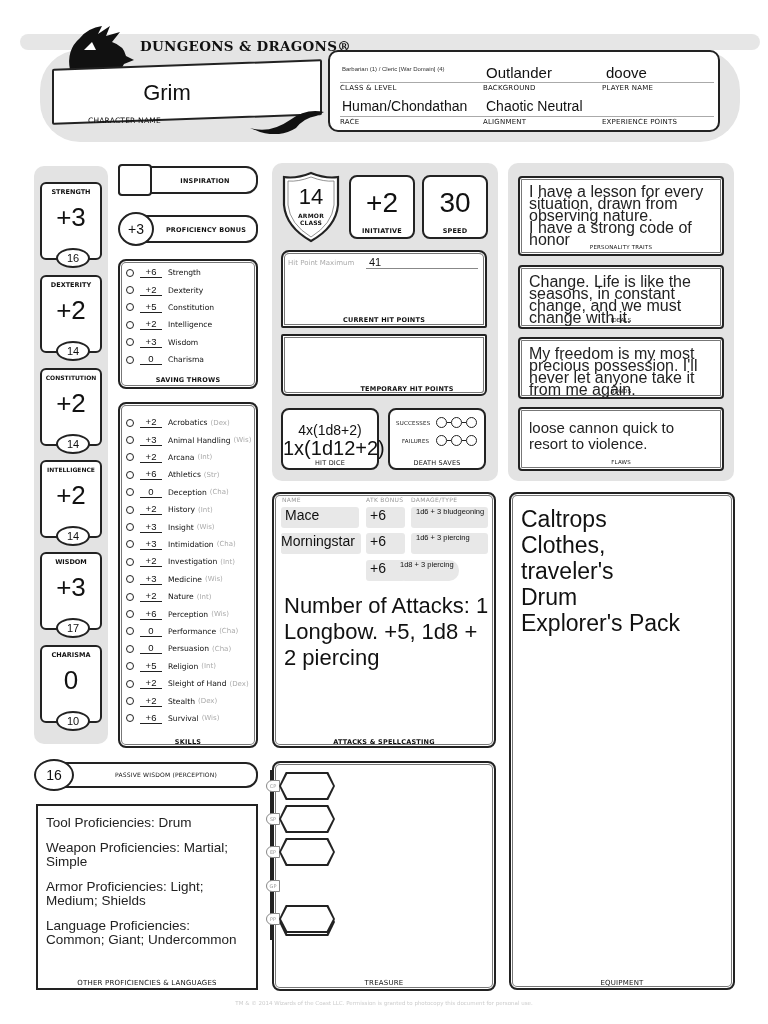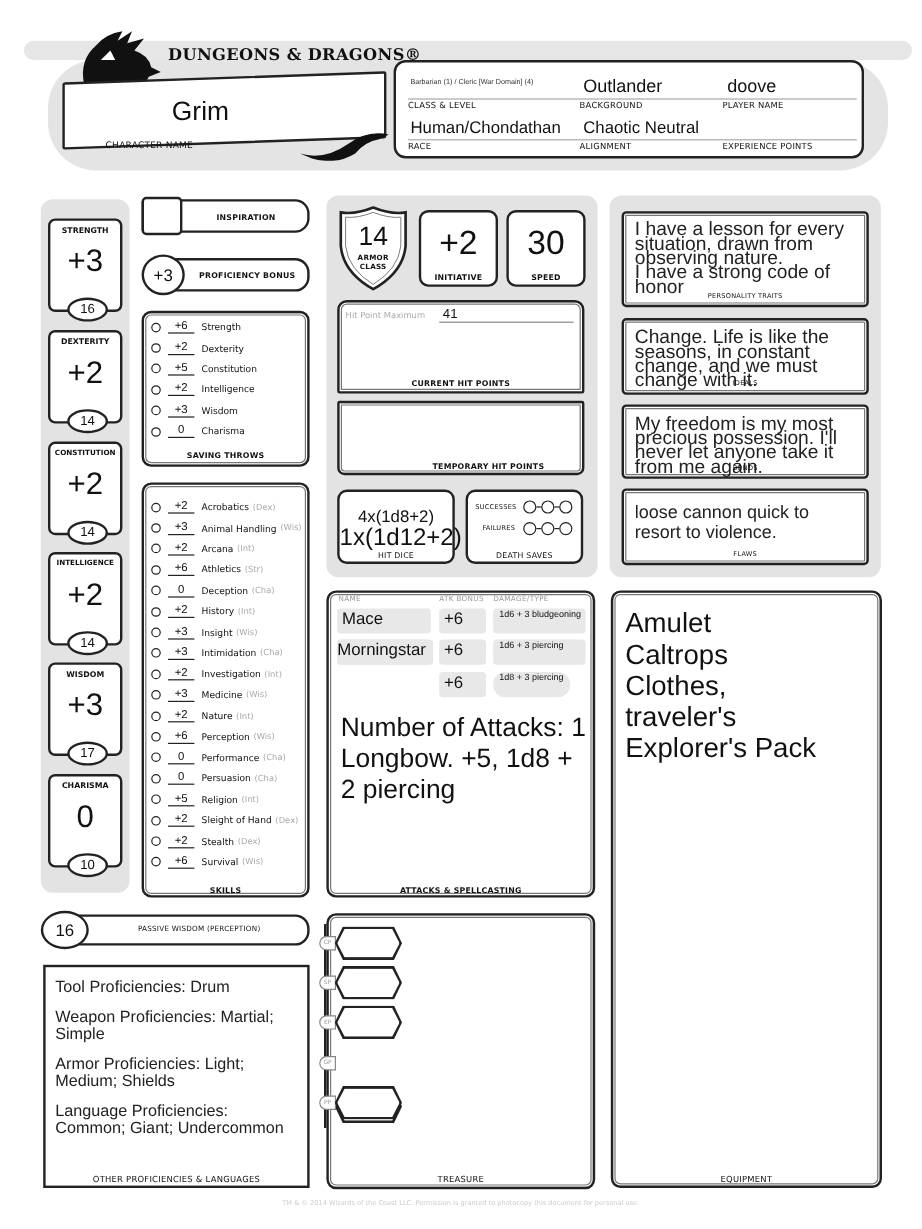--- a/index.html
+++ b/index.html
@@ -360,21 +360,21 @@
 <div class="atk-cell" style="left:411px;top:533px;width:77px;height:21px;padding-left:5px;font-size:7.5px;">
     <span>1d6 + 3 piercing</span>
   </div>
 
 <div class="atk-cell" style="left:281px;top:533px;width:80px;height:21px;padding-left:0;font-size:14px;">
     <span>Morningstar</span>
   </div>
 <div class="atk-cell" style="left:366px;top:560px;width:39px;height:21px;padding-left:4px;font-size:14px;">
     <span>+6</span>
   </div>
-<div class="atk-cell" style="left:411px;top:560px;width:64px;height:21px;padding-left:5px;font-size:7.5px;border-radius:10px;">
+<div class="atk-cell" style="left:395px;top:560px;width:64px;height:21px;padding-left:5px;font-size:7.5px;border-radius:10px;">
     <span>1d8 + 3 piercing</span>
   </div>
 
 <div class="abs" style="left:284px;top:593px;width:206px;font-size:22px;line-height:26px;">Number of Attacks: 1 Longbow. +5, 1d8 + 2 piercing</div>
 <div class="abs lbl" style="left:272px;top:738px;width:224px;text-align:center;">ATTACKS &amp; SPELLCASTING</div>
 
 <div class="frame" style="left:272px;top:761px;width:224px;height:230px;"></div>
 <div class="abs" style="left:270px;top:770px;width:2px;height:170px;background:#222;"></div>
 
 <div class="coin-tag" style="top:780px;">CP</div>
@@ -418,20 +418,20 @@
 <div class="frame" style="left:518px;top:337px;width:206px;height:62px;border-radius:4px;"></div>
 <div class="trait-text" style="left:529px;top:348px;width:192px;">My freedom is my most precious possession. I'll never let anyone take it from me again.</div>
 <div class="abs lbl" style="left:518px;top:388px;width:206px;text-align:center;font-weight:normal;font-size:5.5px;">BONDS</div>
 
 <div class="frame" style="left:518px;top:407px;width:206px;height:64px;border-radius:4px;"></div>
 <div class="trait-text" style="left:529px;top:420px;width:180px;font-size:15px;line-height:16px;">loose cannon quick to resort to violence.</div>
 <div class="abs lbl" style="left:518px;top:459px;width:206px;text-align:center;font-weight:normal;font-size:5.5px;">FLAWS</div>
 
 <div class="frame" style="left:509px;top:492px;width:226px;height:498px;"></div>
 <div class="abs" style="left:521px;top:506px;width:205px;font-size:23px;line-height:26px;">
-  <div>Amulet</div>
   <div>Caltrops</div>
   <div style="width:110px;">Clothes, traveler's</div>
+  <div>Drum</div>
   <div>Explorer's Pack</div>
 </div>
 <div class="abs lbl" style="left:509px;top:979px;width:226px;text-align:center;font-weight:normal;font-size:7px;">EQUIPMENT</div>
 
 <div class="abs" style="left:0;top:1000px;width:768px;text-align:center;font-family:'DejaVu Sans',sans-serif;font-size:5.5px;color:#ccc;">TM &amp; © 2014 Wizards of the Coast LLC. Permission is granted to photocopy this document for personal use.</div>
 
 </body></html>

